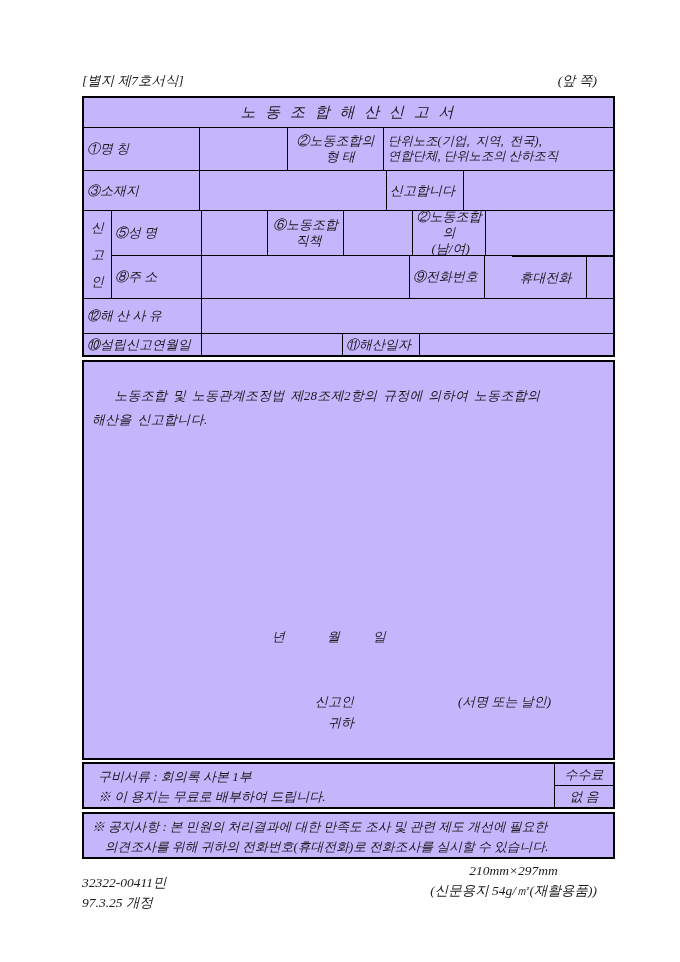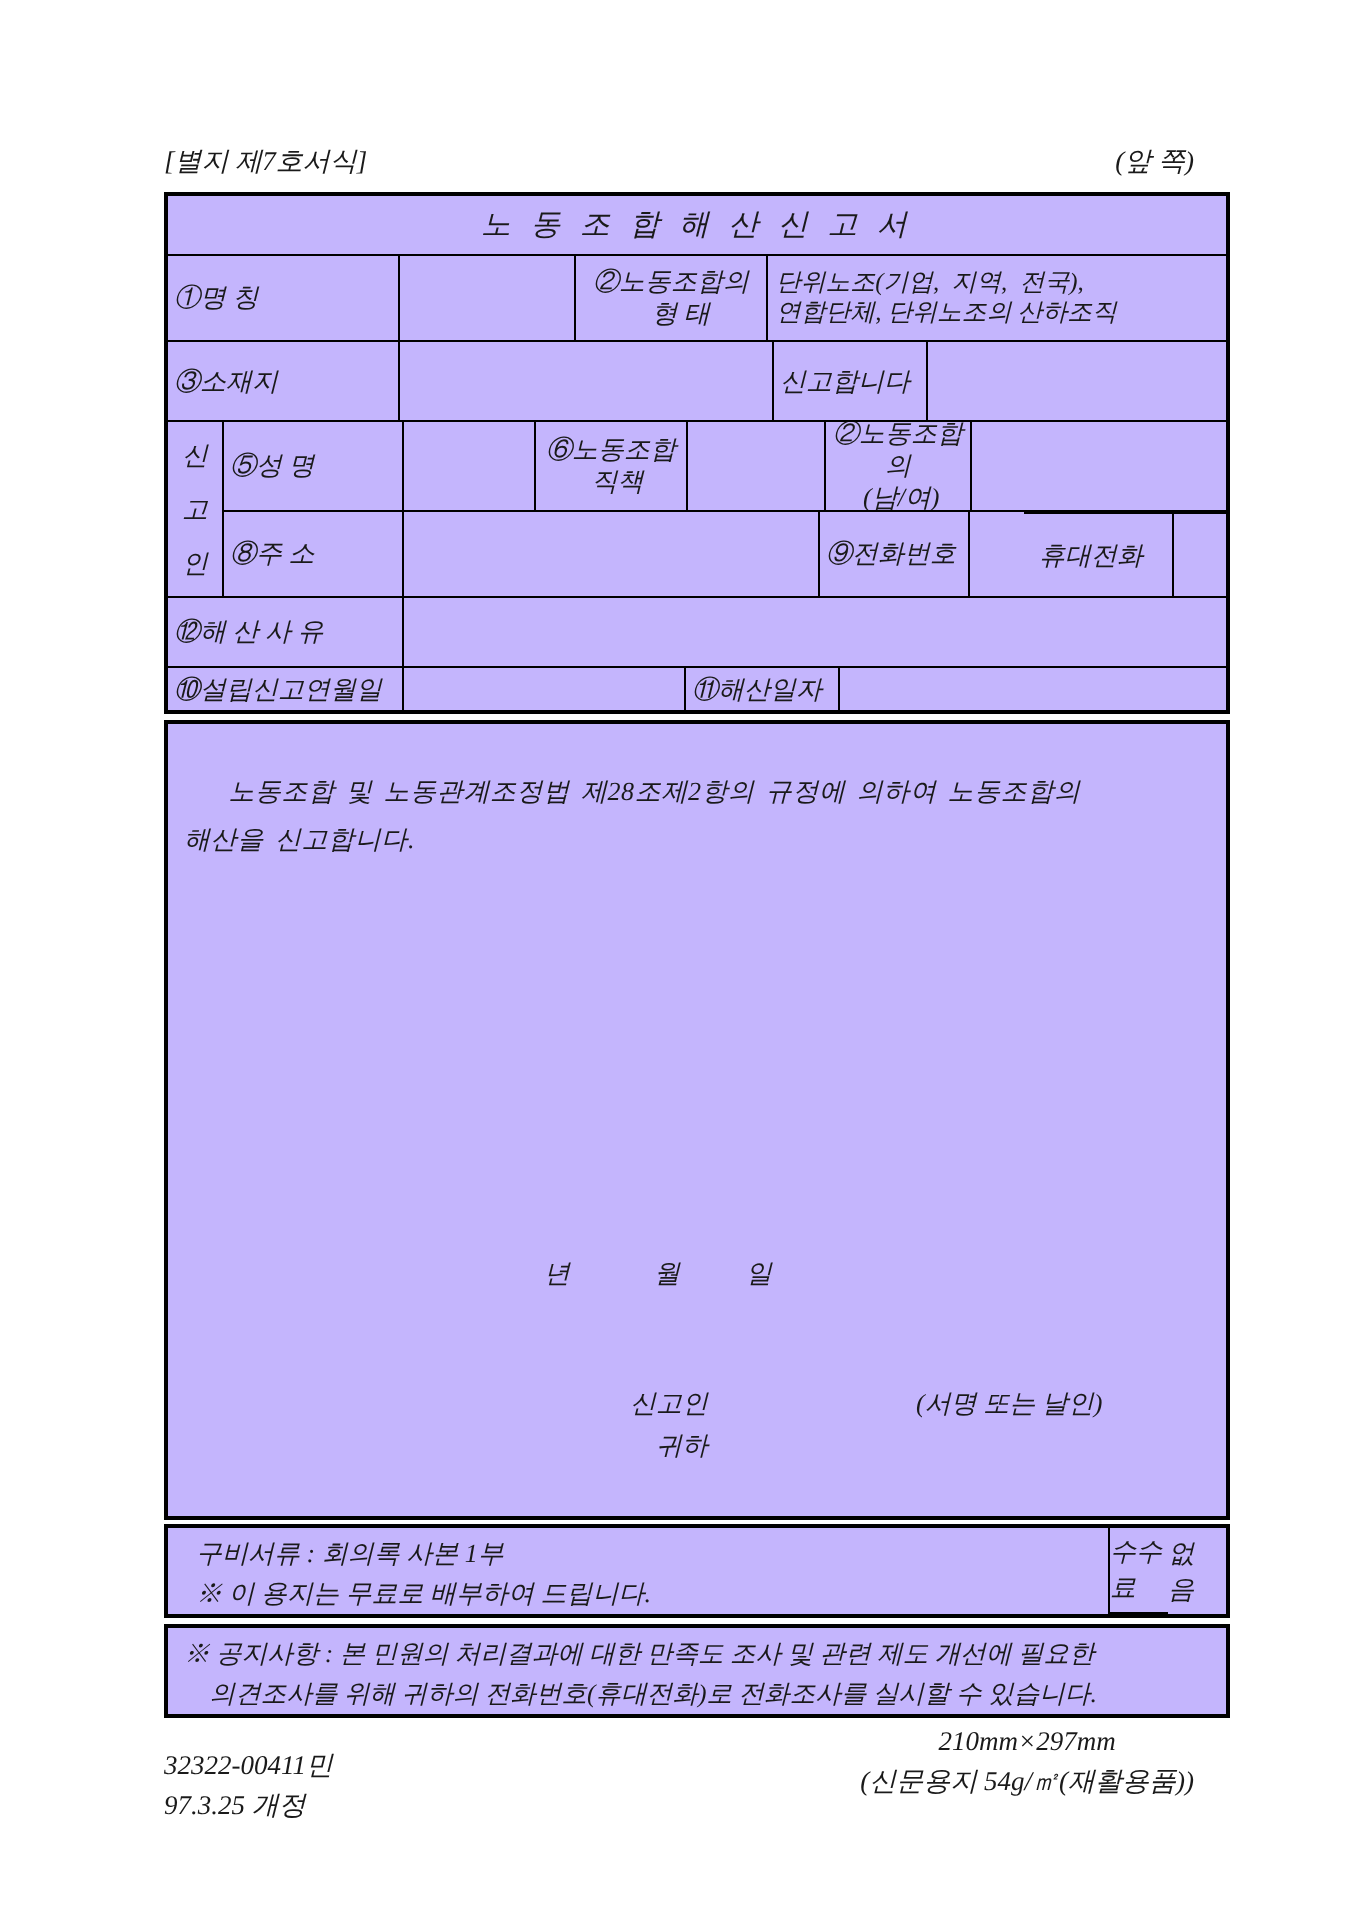--- a/index.html
+++ b/index.html
@@ -72,21 +72,21 @@
   .ymd span { position: absolute; }
   .ymd .y { left: 188px; } .ymd .m { left: 243px; } .ymd .d { left: 289px; }
   .signline { position: absolute; top: 331px; left: 0; width: 100%; }
   .signline .who { position: absolute; left: 231px; }
   .signline .seal { position: absolute; left: 374px; }
   .recipient { position: absolute; top: 352px; left: 244px; }
 
   
   .docsbox { top: 762px; height: 47px; display: flex; }
   .docs-left { flex: 1; box-sizing: border-box; padding: 3px 0 0 14px; line-height: 20px; }
-  .fee-col { width: 59px; box-sizing: border-box; border-left: 1px solid #000; display: flex; flex-direction: row; }
+  .fee-col { width: 59px; box-sizing: border-box; border-left: 1px solid #000; display: flex; flex-direction: column; }
   .fee-cell { flex: 1; display: flex; align-items: center; justify-content: center; }
   .fee-cell.top { border-bottom: 1px solid #000; }
 
   
   .noticebox { top: 812px; height: 47px; padding: 3px 4px 0 8px; line-height: 20px; font-size: 12.8px; }
 
   
   .foot-left { position: absolute; top: 861px; left: 82px; line-height: 20px; font-size: 13.5px; margin-top: 12px; }
   .foot-right { position: absolute; top: 861px; right: 83px; text-align: center; line-height: 20px; font-size: 13.5px; }
 </style>

